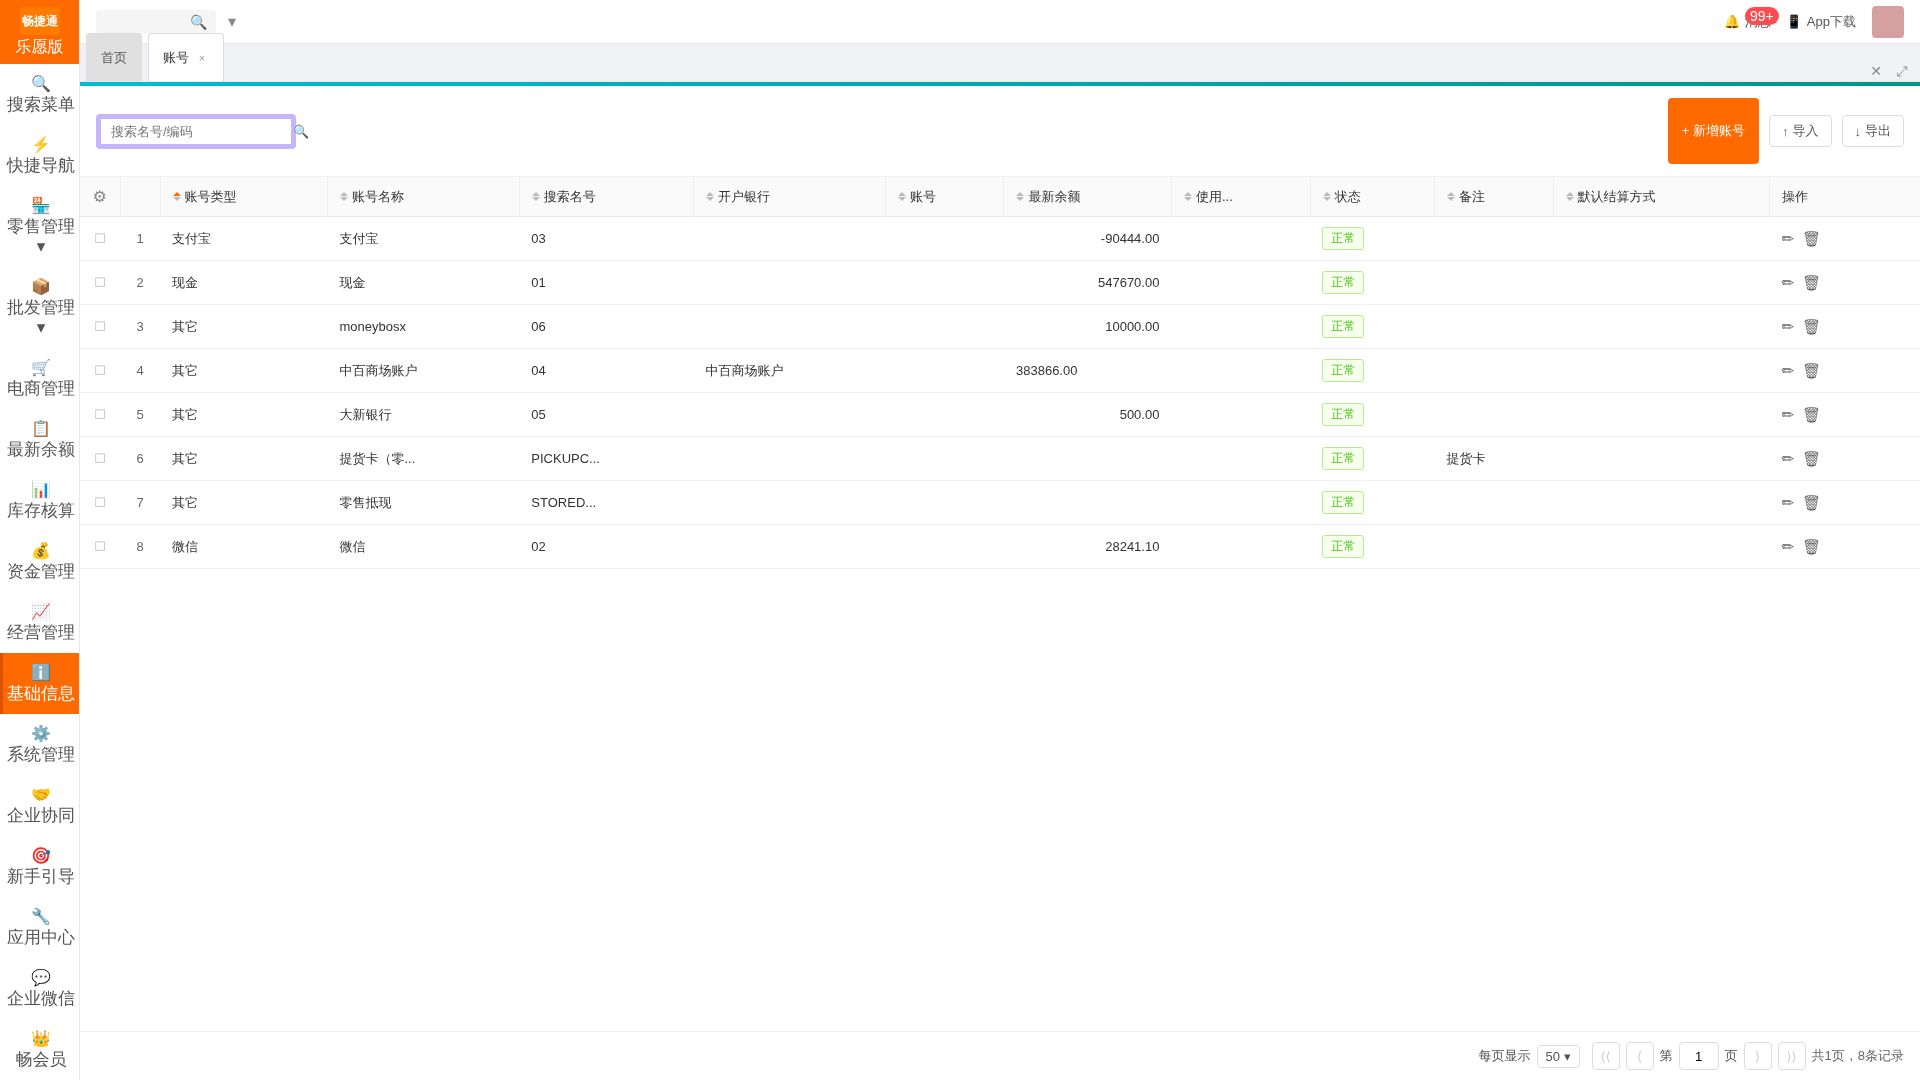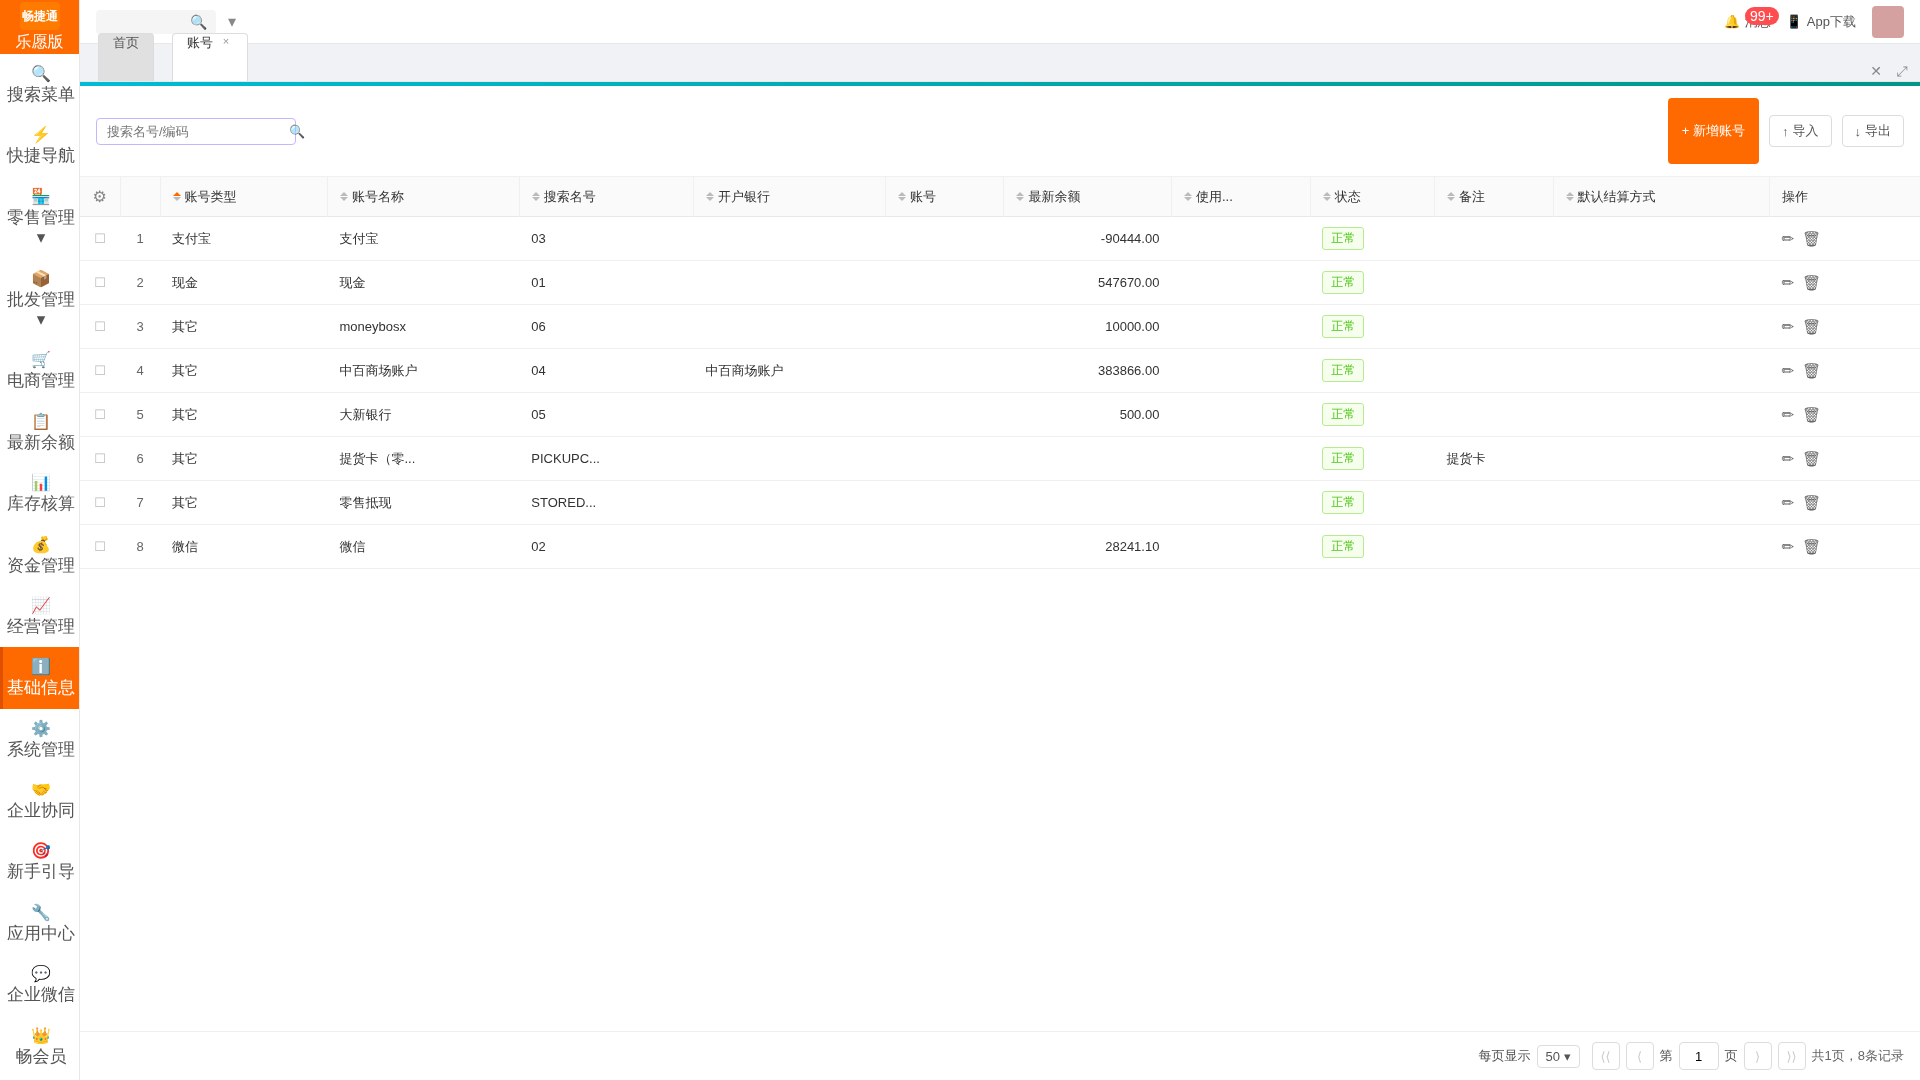--- a/index.html
+++ b/index.html
@@ -16,21 +16,21 @@
       flex-shrink: 0;
     }
     .sidebar-logo {
       width: 100%;
       background: #ff6a00;
       display: flex;
       flex-direction: column;
       align-items: center;
       justify-content: center;
       padding: 8px 0;
-      height: 54px;
+      height: 64px;
     }
     .sidebar-logo-img {
       width: 44px;
       height: 32px;
       background: #ff6a00;
       display: flex;
       align-items: center;
       justify-content: center;
     }
     .logo-text {
@@ -153,29 +153,29 @@
       height: 38px;
       background: #f0f2f5;
       display: flex;
       align-items: flex-end;
       padding: 0 0;
       border-bottom: 1px solid #e8e8e8;
       flex-shrink: 0;
     }
     .tab {
       display: flex;
-      align-items: flex-start;
+      align-items: center;
       padding: 0 14px;
       height: 48px;
       border-radius: 4px 4px 0 0;
       cursor: pointer;
       font-size: 13px;
       color: #555;
       background: #e0e0e0;
-      margin-left: 18px;
+      margin-left: 6px;
       gap: 6px;
       border: 1px solid #ddd;
       border-bottom: none;
     }
     .tab.active {
       background: #fff;
       color: #333;
       border-color: #ddd;
     }
     .tab .close-icon {
@@ -221,21 +221,21 @@
       display: flex;
       align-items: center;
       justify-content: space-between;
       padding: 12px 16px;
       border-bottom: 1px solid #f0f0f0;
       flex-shrink: 0;
     }
     .search-box {
       display: flex;
       align-items: center;
-      border: 1px solid #c4b5fd;
+      border: 5px solid #c4b5fd;
       border-radius: 4px;
       padding: 5px 10px;
       width: 200px;
       gap: 6px;
       background: #fff;
     }
     .search-box input {
       border: none;
       outline: none;
       font-size: 13px;
@@ -735,21 +735,21 @@
     </td>
   </tr>
             <tr>
     <td class="settings-icon-cell" style="text-align:center;color:#bbb;font-size:13px;">☐</td>
     <td class="row-num">4</td>
     <td>其它</td>
     <td>中百商场账户</td>
     <td>04</td>
     <td>中百商场账户</td>
     <td></td>
-    <td style="text-align:right;">383866.00</td>
+    <td style="text-align:left;">383866.00</td>
     <td></td>
     <td><span class="status-badge">正常</span></td>
     <td></td>
     <td></td>
     <td>
       <div class="action-btns">
         <span class="action-btn" title="编辑">✏</span>
         <span class="action-btn" title="删除">🗑</span>
       </div>
     </td>

